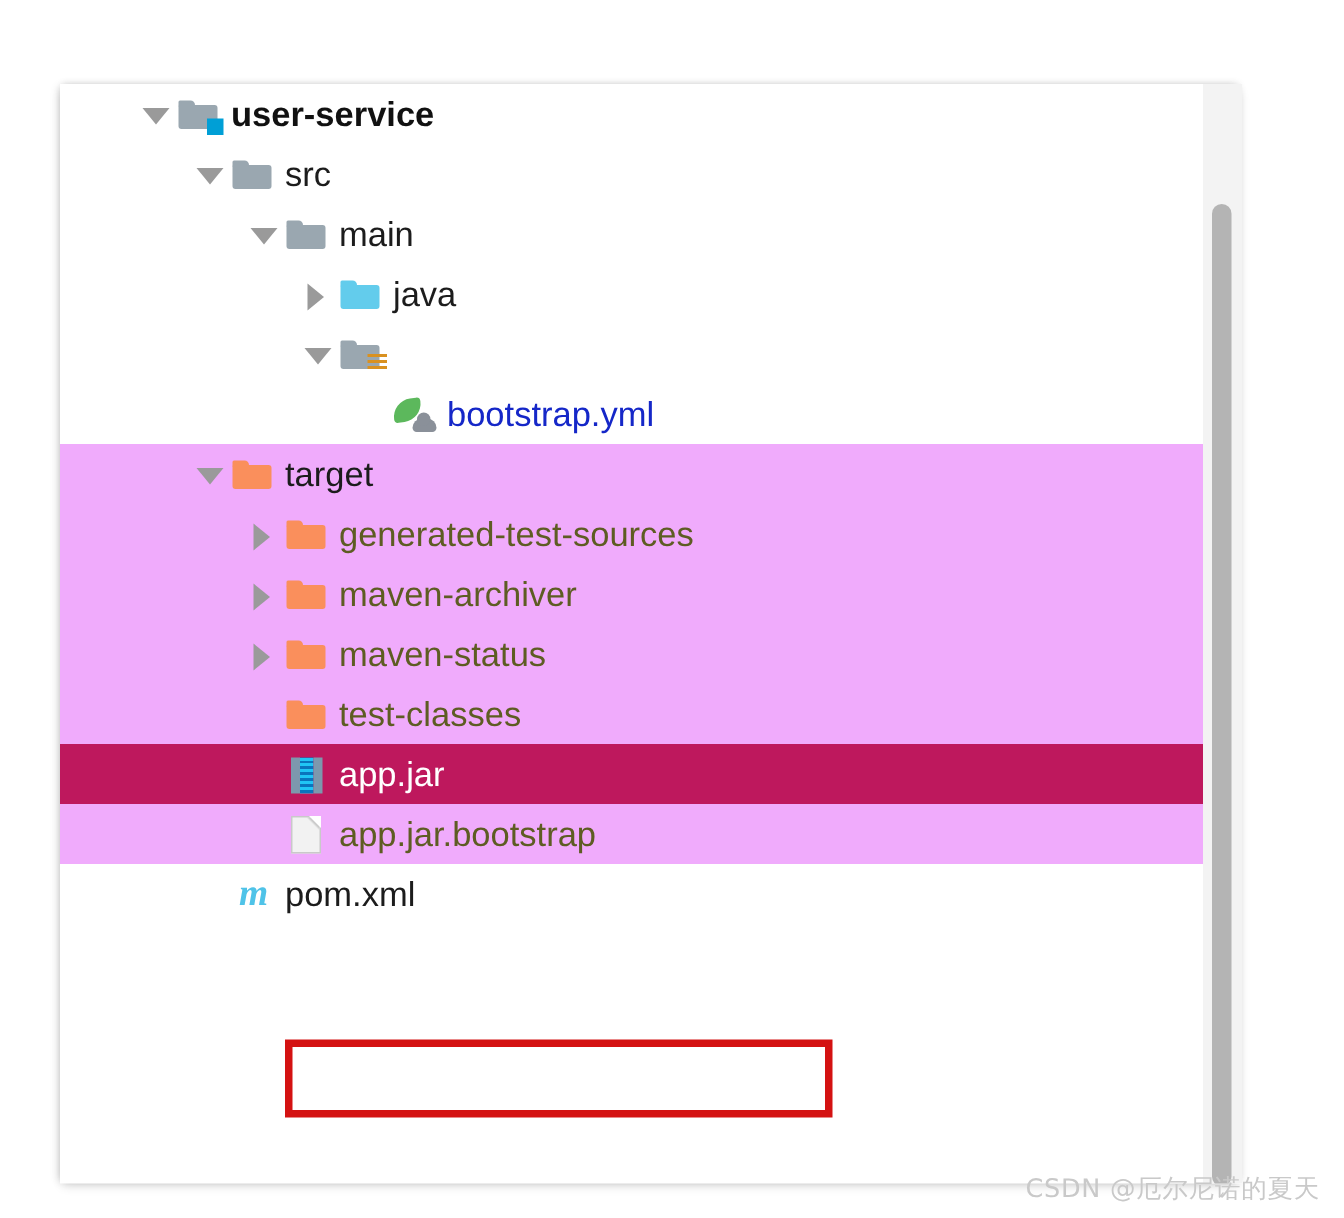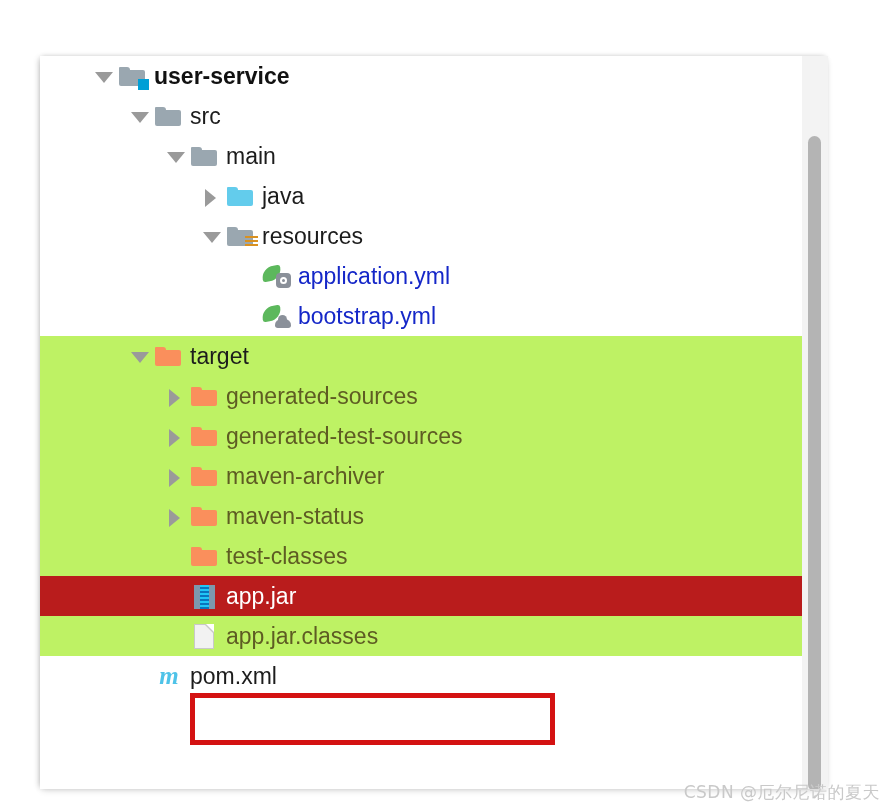--- a/index.html
+++ b/index.html
@@ -47,22 +47,22 @@
   .tree-row {
     position: relative;
     height: 40px;
     display: flex;
     align-items: center;
     white-space: nowrap;
     font-size: 23px;
     color: #1c1c1c;
     box-sizing: border-box;
   }
-  .tree-row.band-yellow { background: #bef264; }
-  .tree-row.selected    { background: #b91c1c; }
+  .tree-row.band-yellow { background: #f0abfc; }
+  .tree-row.selected    { background: #be185d; }
   .tree-row.selected .row-label { color: #ffffff; }
 
   .row-indent { display: inline-block; flex: 0 0 auto; }
 
   
   .twisty {
     flex: 0 0 auto;
     width: 26px;
     height: 40px;
     position: relative;
@@ -288,32 +288,20 @@
           <span class="ic-folder f-gray">
             <span class="tab"></span>
             <span class="body"></span>
             <span class="badge-res">
               <i></i>
               <i></i>
               <i></i>
             </span>
           </span>
         </span>
-        <span class="row-label lbl-normal">resources</span>
-      </div>
-      <div class="tree-row">
-        <span class="row-indent" style="width: 194px;"></span>
-        <span class="twisty none"></span>
-        <span class="icon-slot">
-          <span class="ic-leaf">
-            <span class="leaf"></span>
-            <span class="gear"></span>
-          </span>
-        </span>
-        <span class="row-label lbl-link">application.yml</span>
       </div>
       <div class="tree-row">
         <span class="row-indent" style="width: 194px;"></span>
         <span class="twisty none"></span>
         <span class="icon-slot">
           <span class="ic-leaf">
             <span class="leaf"></span>
             <span class="cloud"></span>
           </span>
         </span>
@@ -322,31 +310,20 @@
       <div class="tree-row band-yellow">
         <span class="row-indent" style="width: 86px;"></span>
         <span class="twisty open"></span>
         <span class="icon-slot">
           <span class="ic-folder f-orange">
             <span class="tab"></span>
             <span class="body"></span>
           </span>
         </span>
         <span class="row-label lbl-normal">target</span>
-      </div>
-      <div class="tree-row band-yellow">
-        <span class="row-indent" style="width: 122px;"></span>
-        <span class="twisty closed"></span>
-        <span class="icon-slot">
-          <span class="ic-folder f-orange">
-            <span class="tab"></span>
-            <span class="body"></span>
-          </span>
-        </span>
-        <span class="row-label lbl-olive">generated-sources</span>
       </div>
       <div class="tree-row band-yellow">
         <span class="row-indent" style="width: 122px;"></span>
         <span class="twisty closed"></span>
         <span class="icon-slot">
           <span class="ic-folder f-orange">
             <span class="tab"></span>
             <span class="body"></span>
           </span>
         </span>
@@ -399,21 +376,21 @@
       </div>
       <div class="tree-row band-yellow">
         <span class="row-indent" style="width: 122px;"></span>
         <span class="twisty none"></span>
         <span class="icon-slot">
           <span class="ic-file">
             <span class="sheet"></span>
             <span class="fold"></span>
           </span>
         </span>
-        <span class="row-label lbl-olive">app.jar.classes</span>
+        <span class="row-label lbl-olive">app.jar.bootstrap</span>
       </div>
       <div class="tree-row">
         <span class="row-indent" style="width: 86px;"></span>
         <span class="twisty none"></span>
         <span class="icon-slot">
           <span class="ic-maven">m</span>
         </span>
         <span class="row-label lbl-normal">pom.xml</span>
       </div>
     </div>

